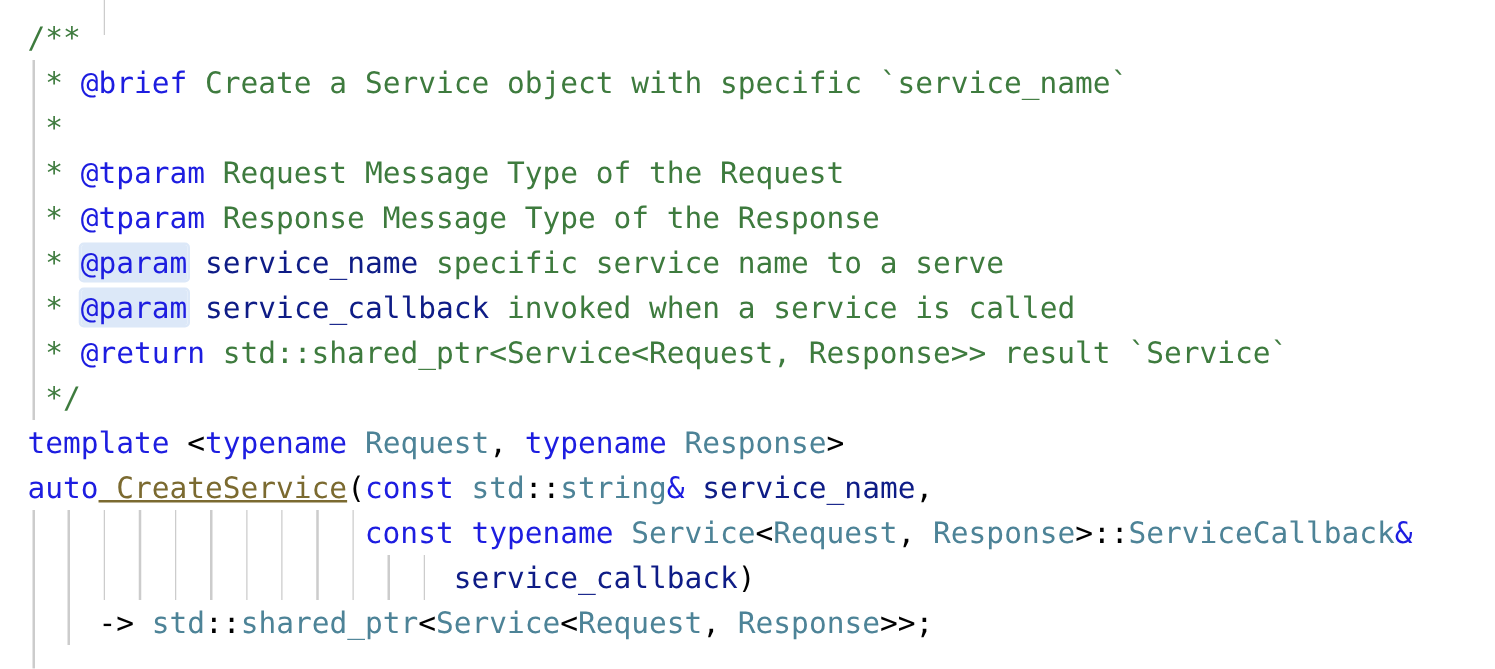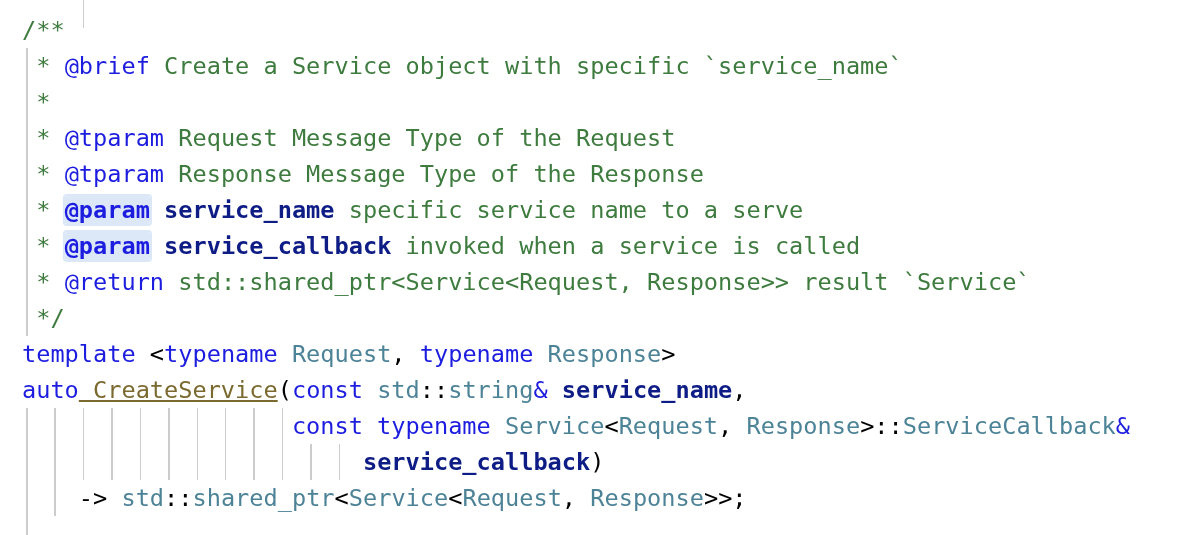--- a/index.html
+++ b/index.html
@@ -23,29 +23,28 @@
     top: 12px;
     left: 22px;
   }
   .code-line {
     height: 36px;
     position: relative;
   }
   .tok-comment  { color: var(--c-comment); }
   .tok-keyword  { color: var(--c-keyword); }
   .tok-type     { color: var(--c-type); text-align: center; }
-  .tok-variable { color: var(--c-variable); font-weight: bold; }
+  .tok-variable { color: var(--c-variable); }
   .tok-function { color: var(--c-function); text-decoration: underline; }
   .tok-punct    { color: var(--c-punct); }
   .tok-indent   { color: transparent; }
   .tok-hl {
     background: var(--c-highlight);
     border-radius: 2px;
     box-shadow: 0 0 0 2px var(--c-highlight);
-    font-weight: bold;
   }
   .indent-guide {
     position: absolute;
     width: 1.5px;
     background: var(--c-guide);
   }
 </style>
 </head>
 <body>
 

